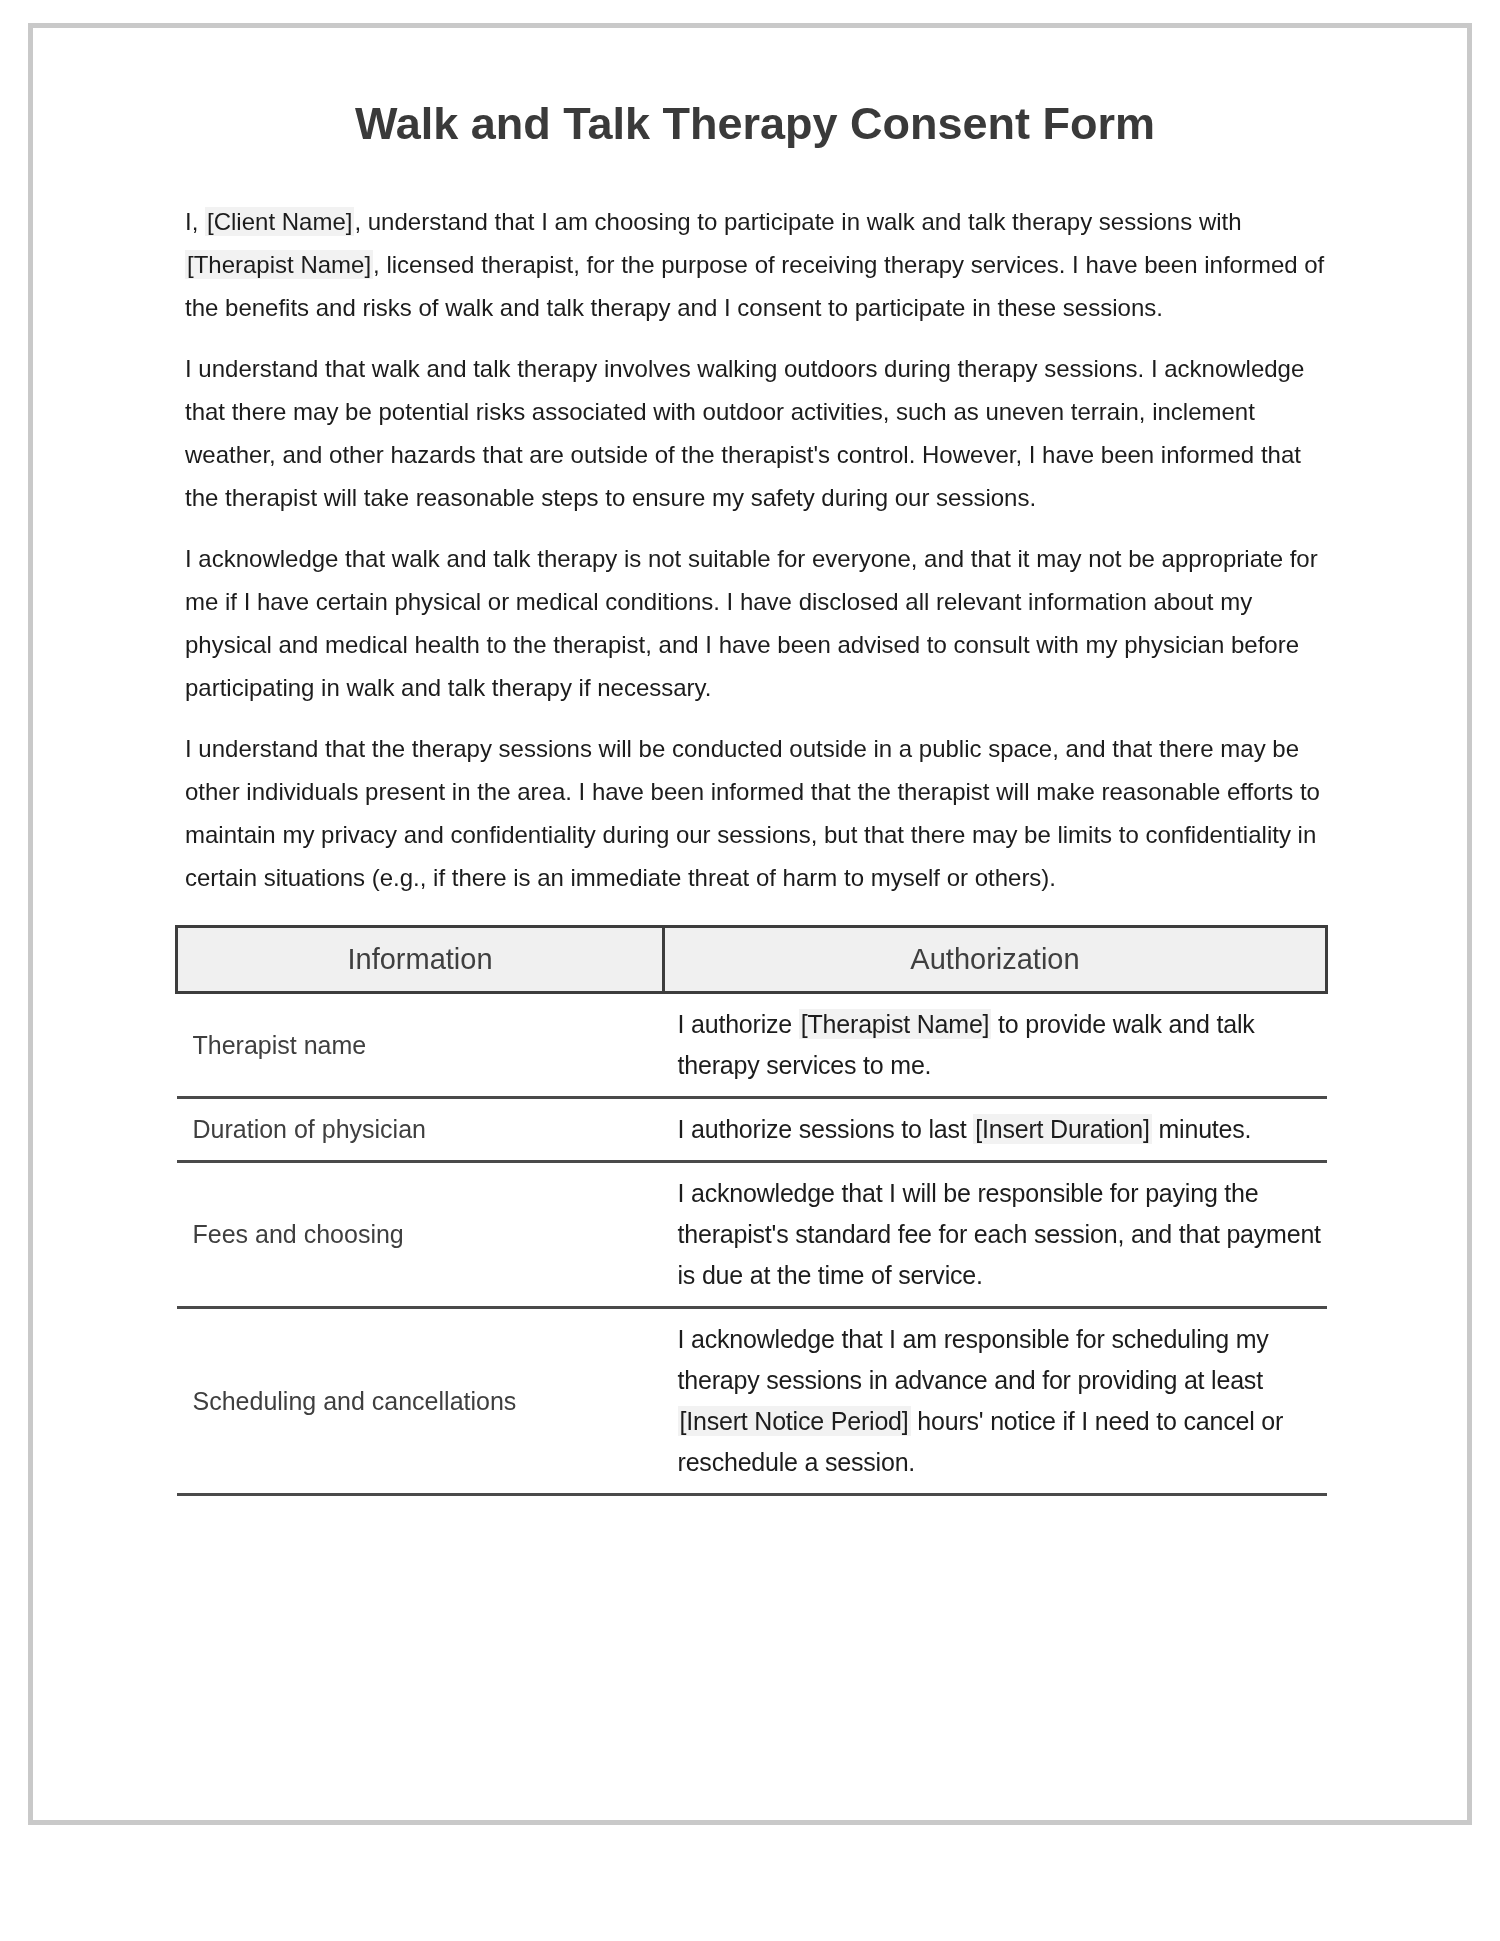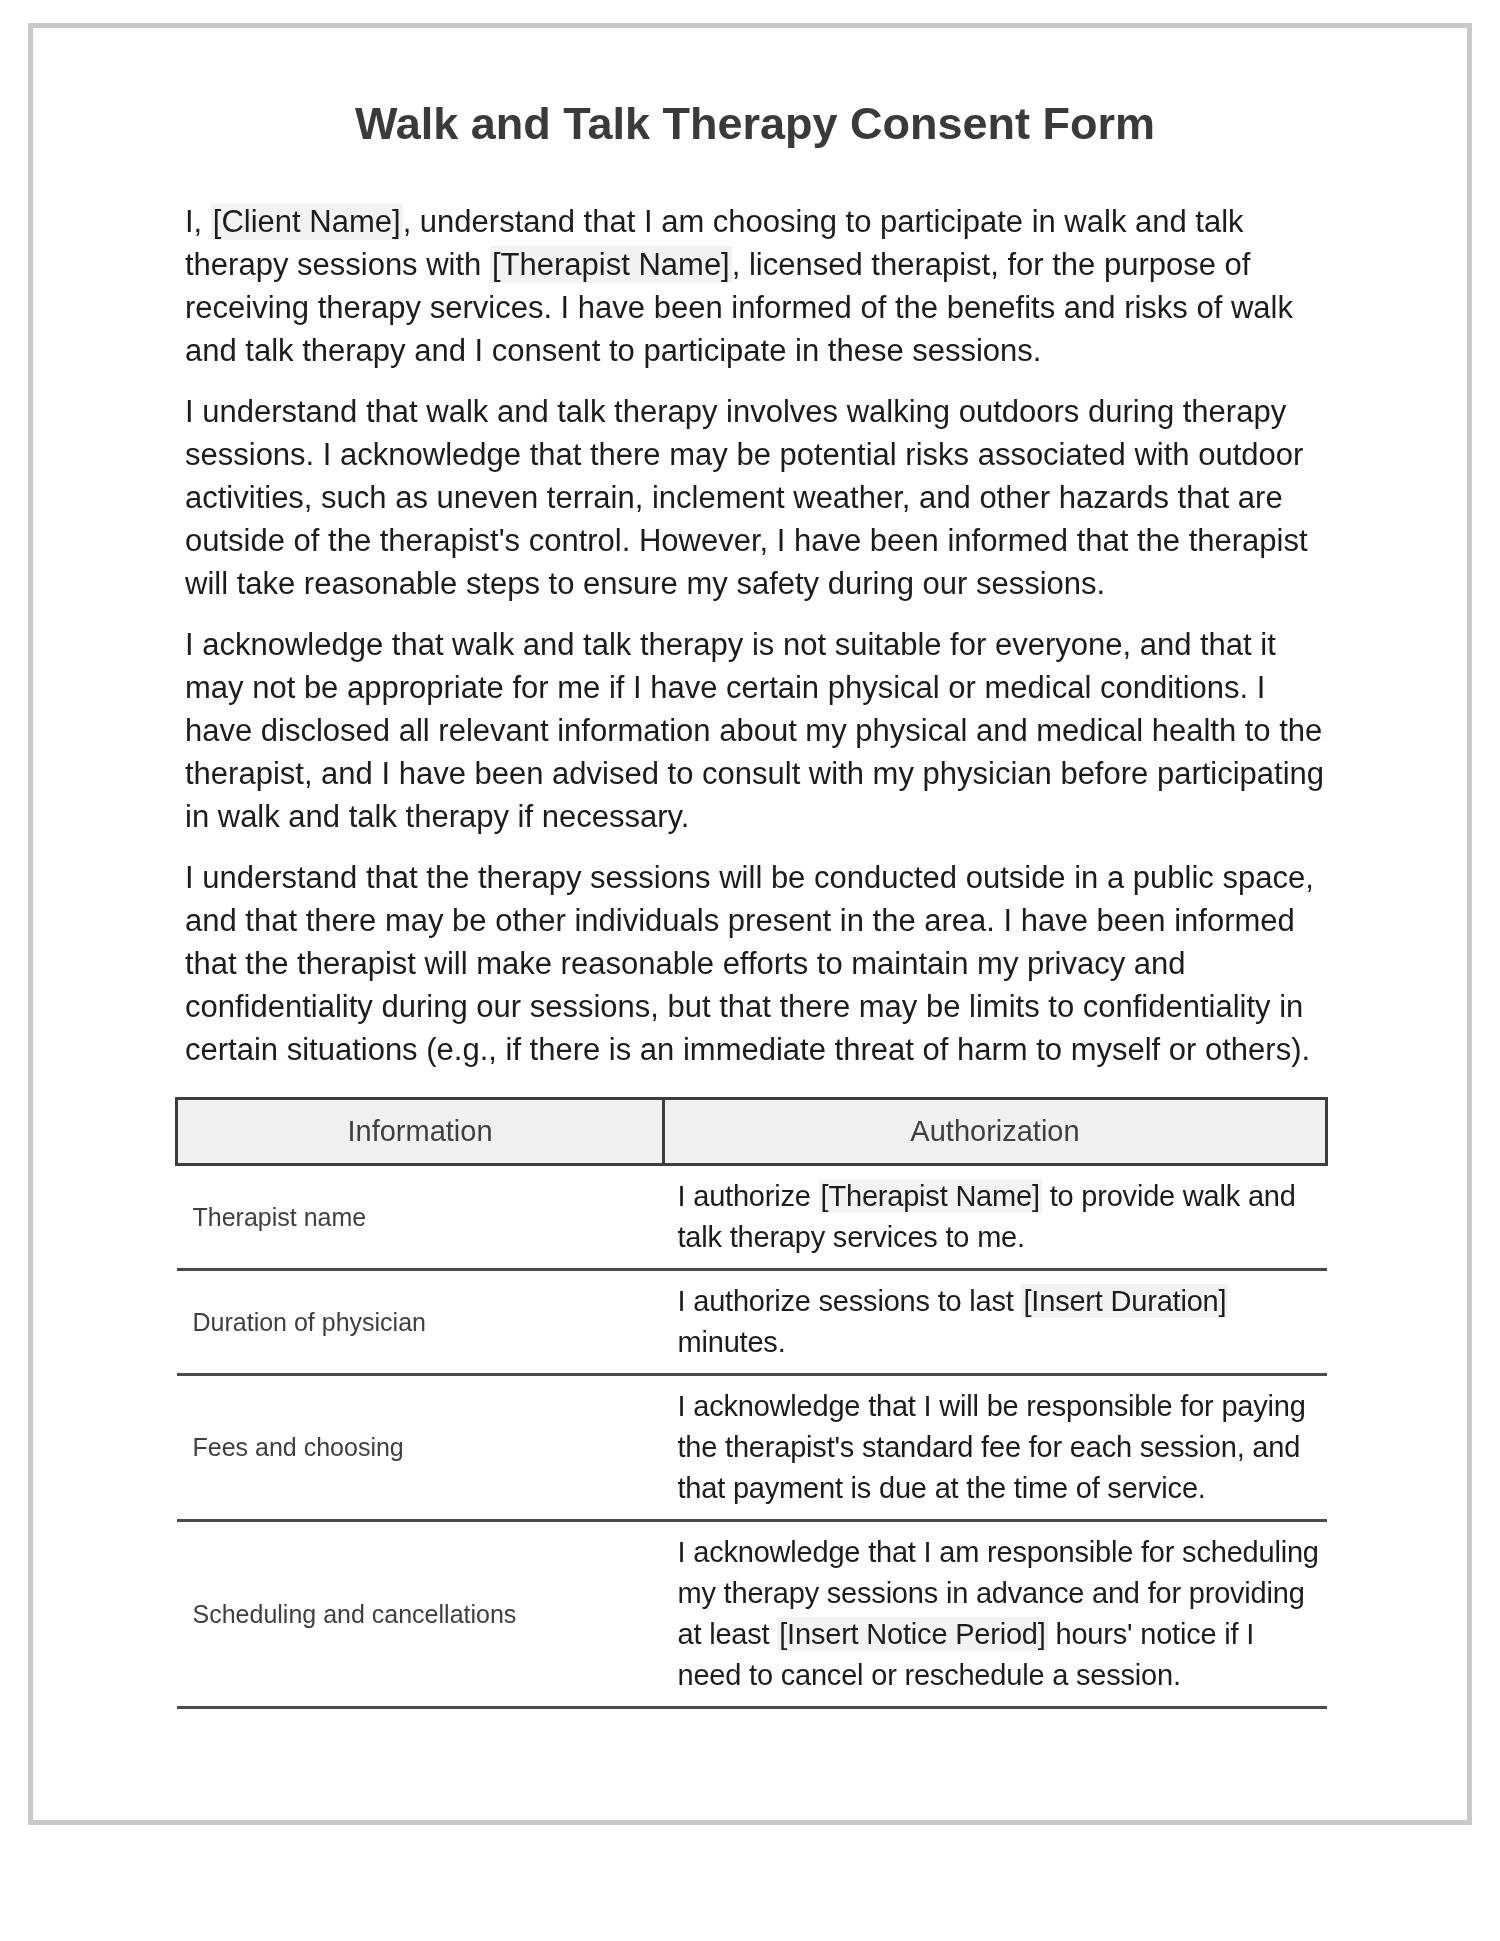--- a/index.html
+++ b/index.html
@@ -18,21 +18,21 @@
   }
   .content{padding:0 175px 0 185px;}
   .title{
     margin:96px 0 48px 0;
     text-align:center;
     font-size:45px;line-height:56px;font-weight:700;
     color:var(--c-heading,#3a3a3a);
   }
   .para{
     margin:0 0 18px 0;
-    font-size:31px;line-height:43px;
+    font-size:24px;line-height:43px;
     color:var(--c-text,#1c1c1c);
   }
   .hl{background:var(--c-highlight,#f2f2f2);padding:1px 2px;}
   table.auth{
     border-collapse:collapse;
     width:1150px;
     margin:26px 0 0 -10px;
     table-layout:fixed;
   }
   col.c1{width:487px;}
@@ -46,21 +46,21 @@
     text-align:center;
   }
   tbody td{border-bottom:3px solid var(--c-tableline,#4a4a4a);}
   td.label-cell{
     font-size:25px;font-weight:400;
     color:var(--c-label,#3f3f3f);
     padding:9px 10px 9px 16px;
     vertical-align:middle;
   }
   td.auth-cell{
-    font-size:29px;line-height:41px;
+    font-size:25px;line-height:41px;
     letter-spacing:-0.2px;
     color:var(--c-text,#1c1c1c);
     padding:10px 4px 10px 14px;
     vertical-align:middle;
   }
   .footer{
     position:absolute;
     top:1860px;right:175px;
     font-size:25px;
     color:var(--c-text,#1c1c1c);

